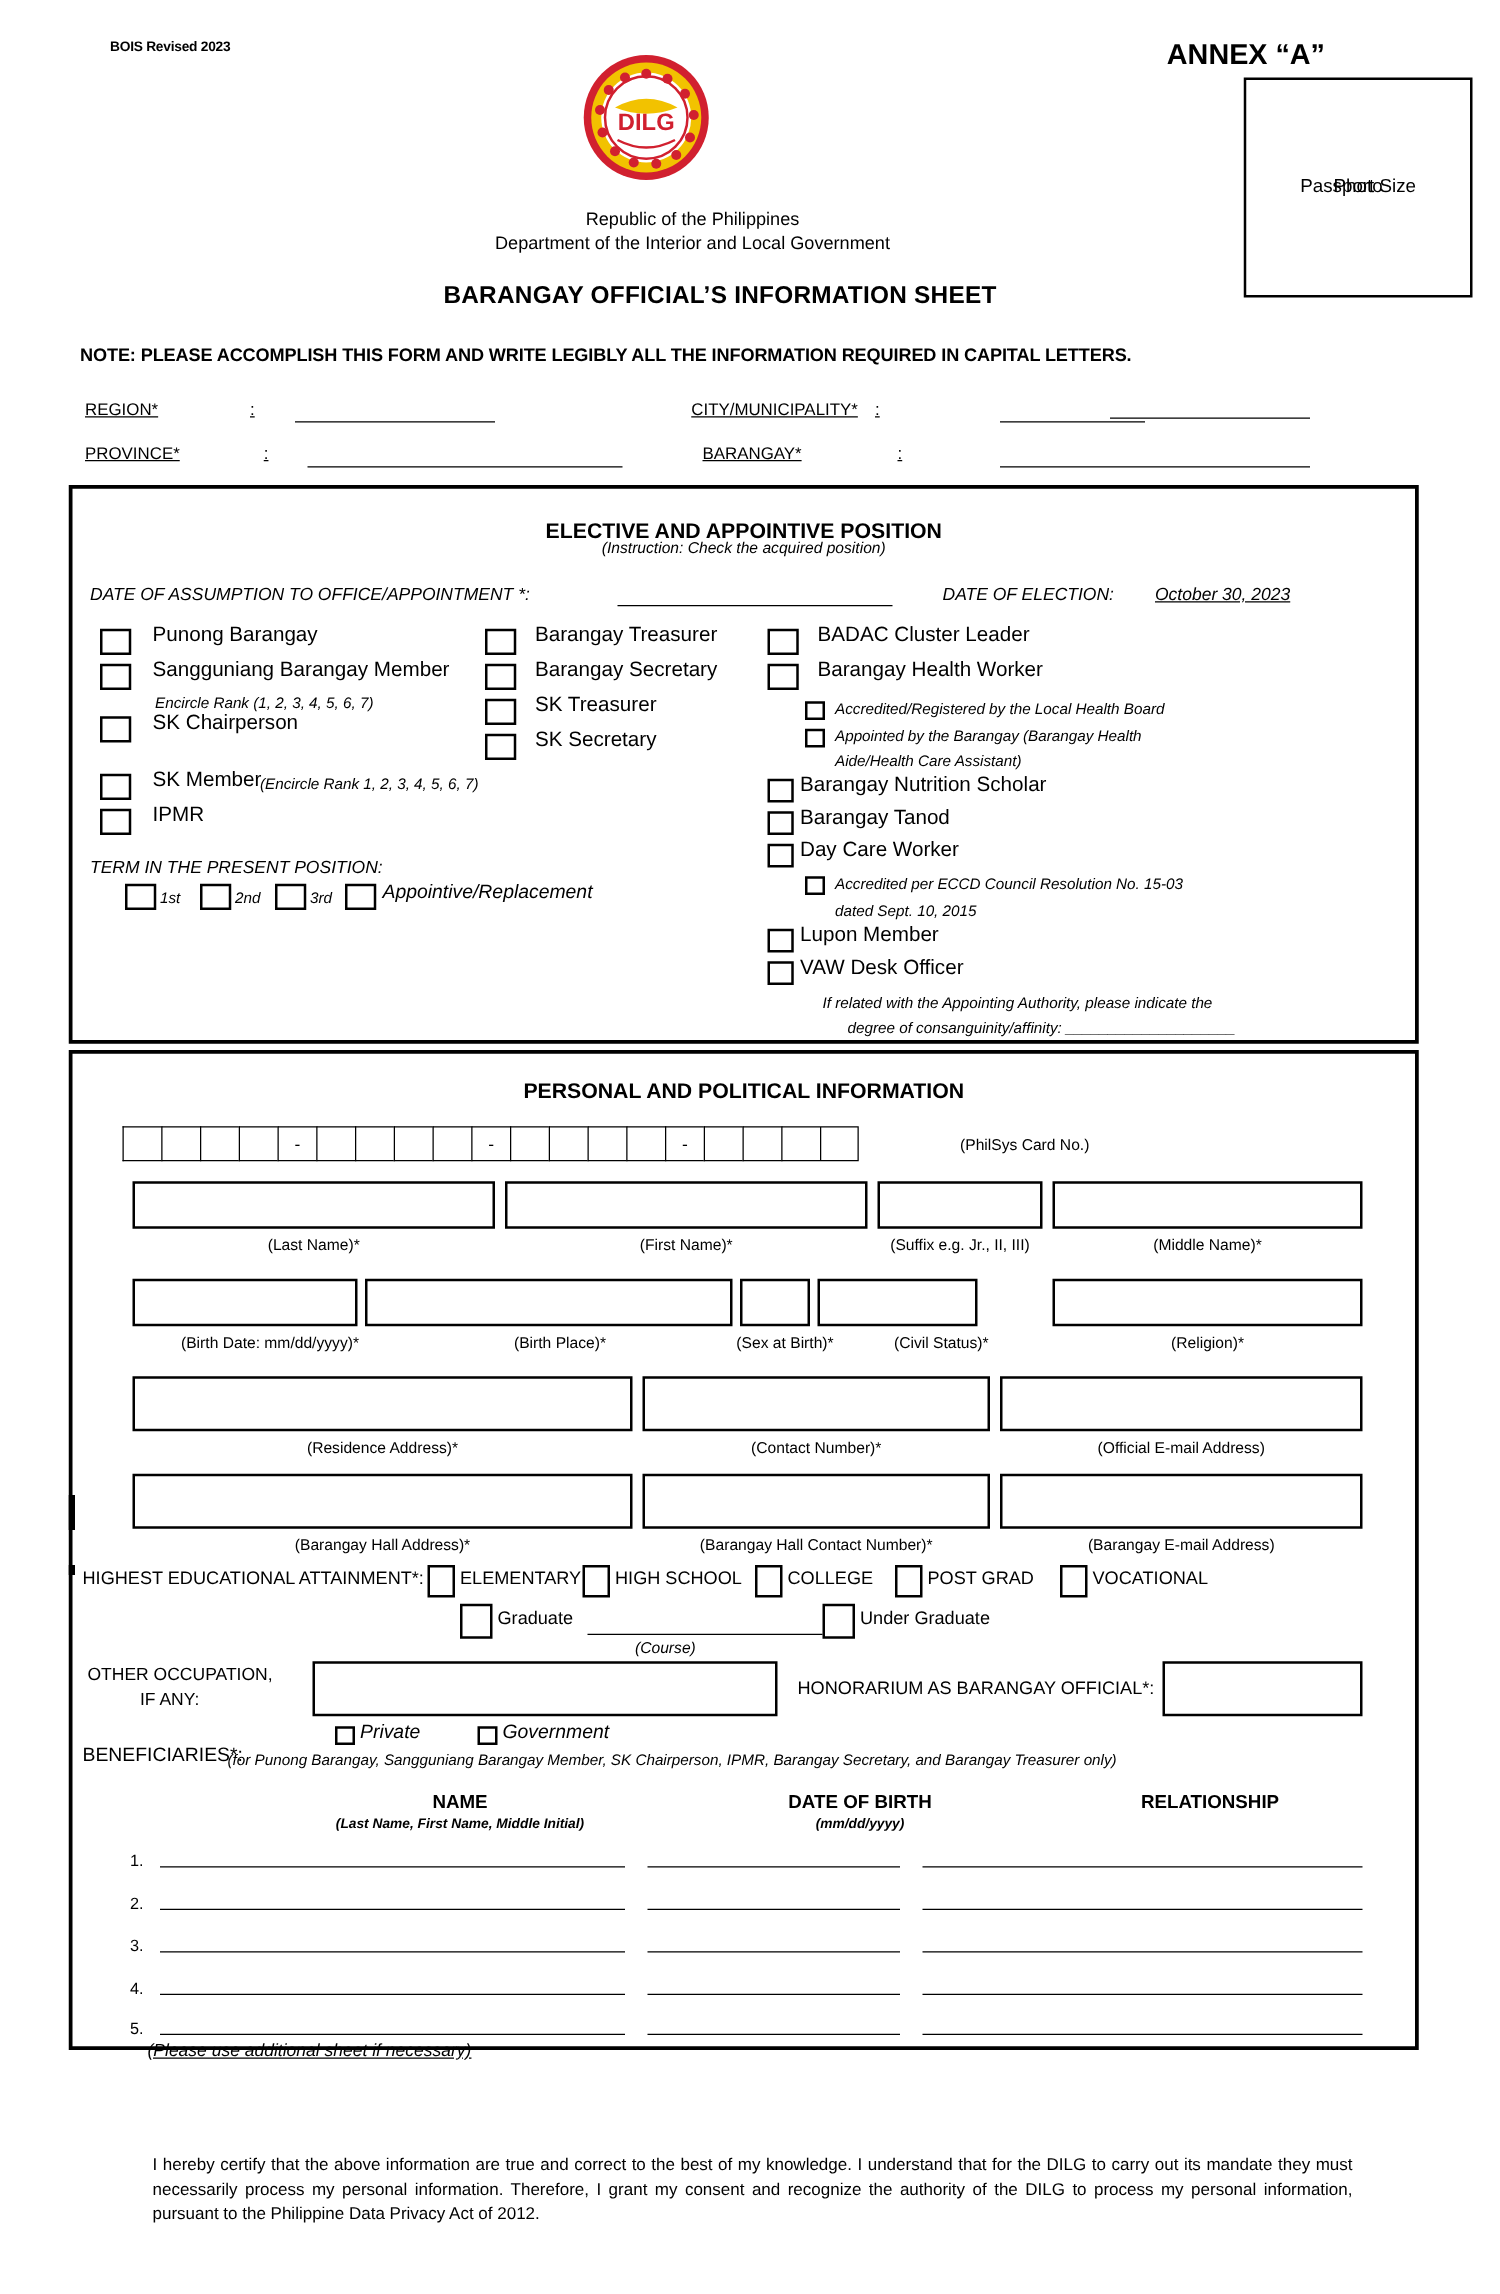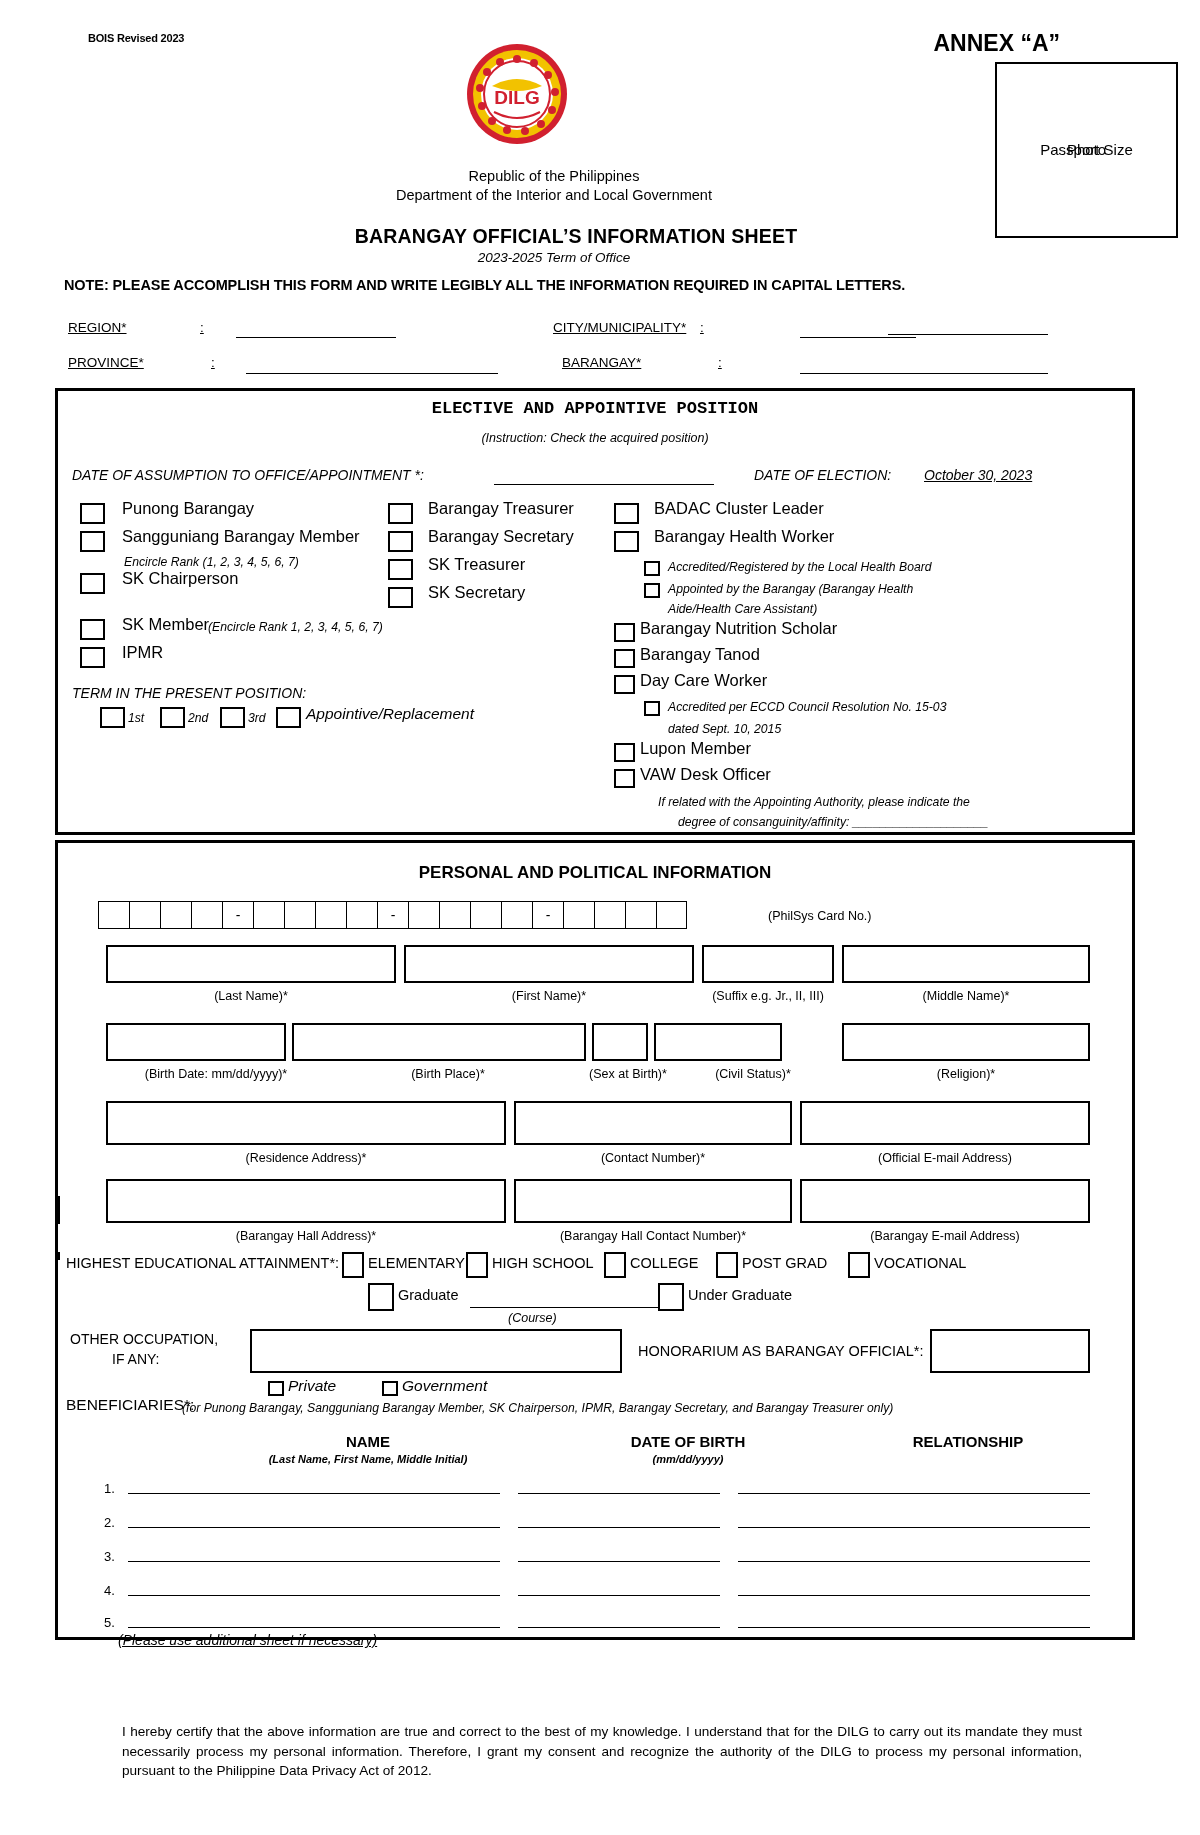--- a/index.html
+++ b/index.html
@@ -97,21 +97,20 @@
       <circle cx="55" cy="52" r="27" fill="#ffffff"></circle>
       <path d="M30 44 q25 -14 50 0 q-25 10 -50 0z" fill="#f2c200"></path>
       <text x="55" y="62" text-anchor="middle" font-family="'Liberation Sans', sans-serif" font-size="19" font-weight="bold" fill="#d1202f">DILG</text>
       <path d="M32 70 q23 12 46 0" fill="none" stroke="#d1202f" stroke-width="2"></path>
     </svg>
   </div>
 
   <div class="rep-line rep2">Department of the Interior and Local Government</div>
   <div class="rep-line rep1">Republic of the Philippines</div>
   <div class="main-title">BARANGAY OFFICIAL’S INFORMATION SHEET</div>
-  <div class="sub-title">2023-2025 Term of Office</div>
 
   <div class="photo-box">
     <span>
       <span>Passport Size</span><br>
       <span>Photo</span>
     </span>
   </div>
 
   <div class="note">NOTE: PLEASE ACCOMPLISH THIS FORM AND WRITE LEGIBLY ALL THE INFORMATION REQUIRED IN CAPITAL LETTERS.</div>
 
@@ -127,21 +126,21 @@
   <div class="loc" style="left:68px; top:355px;">PROVINCE*</div>
   <div class="loc" style="left:211px; top:355px;">:</div>
   <div class="ln" style="left:246px; top:373px; width:252px;"></div>
 
   <div class="loc" style="left:562px; top:355px;">BARANGAY*</div>
   <div class="loc" style="left:718px; top:355px;">:</div>
   <div class="ln" style="left:800px; top:373px; width:248px;"></div>
 
   <div class="box" style="left:55px; top:388px; width:1080px; height:447px;">
 
-    <div class="sec-title" style="top:8px;font-family:Liberation Mono, monospace;">ELECTIVE AND APPOINTIVE POSITION</div>
+    <div class="sec-title" style="top:24px;">ELECTIVE AND APPOINTIVE POSITION</div>
     <div class="sec-sub" style="top:40px;">(Instruction: Check the acquired position)</div>
 
     <div class="lbl-b" style="left:14px; top:76px;">DATE OF ASSUMPTION TO OFFICE/APPOINTMENT *:</div>
     <div class="ln" style="left:436px; top:93px; width:220px;"></div>
 
     <div class="lbl-b" style="left:696px; top:76px;">DATE OF ELECTION:</div>
     <div class="lbl-b" style="left:866px; top:76px; text-decoration:underline;">October 30, 2023</div>
 
     <div class="cb cb-lg" style="left:22px; top:112px;"></div>
     <div class="lbl" style="left:64px; top:108px;">Punong Barangay</div>

